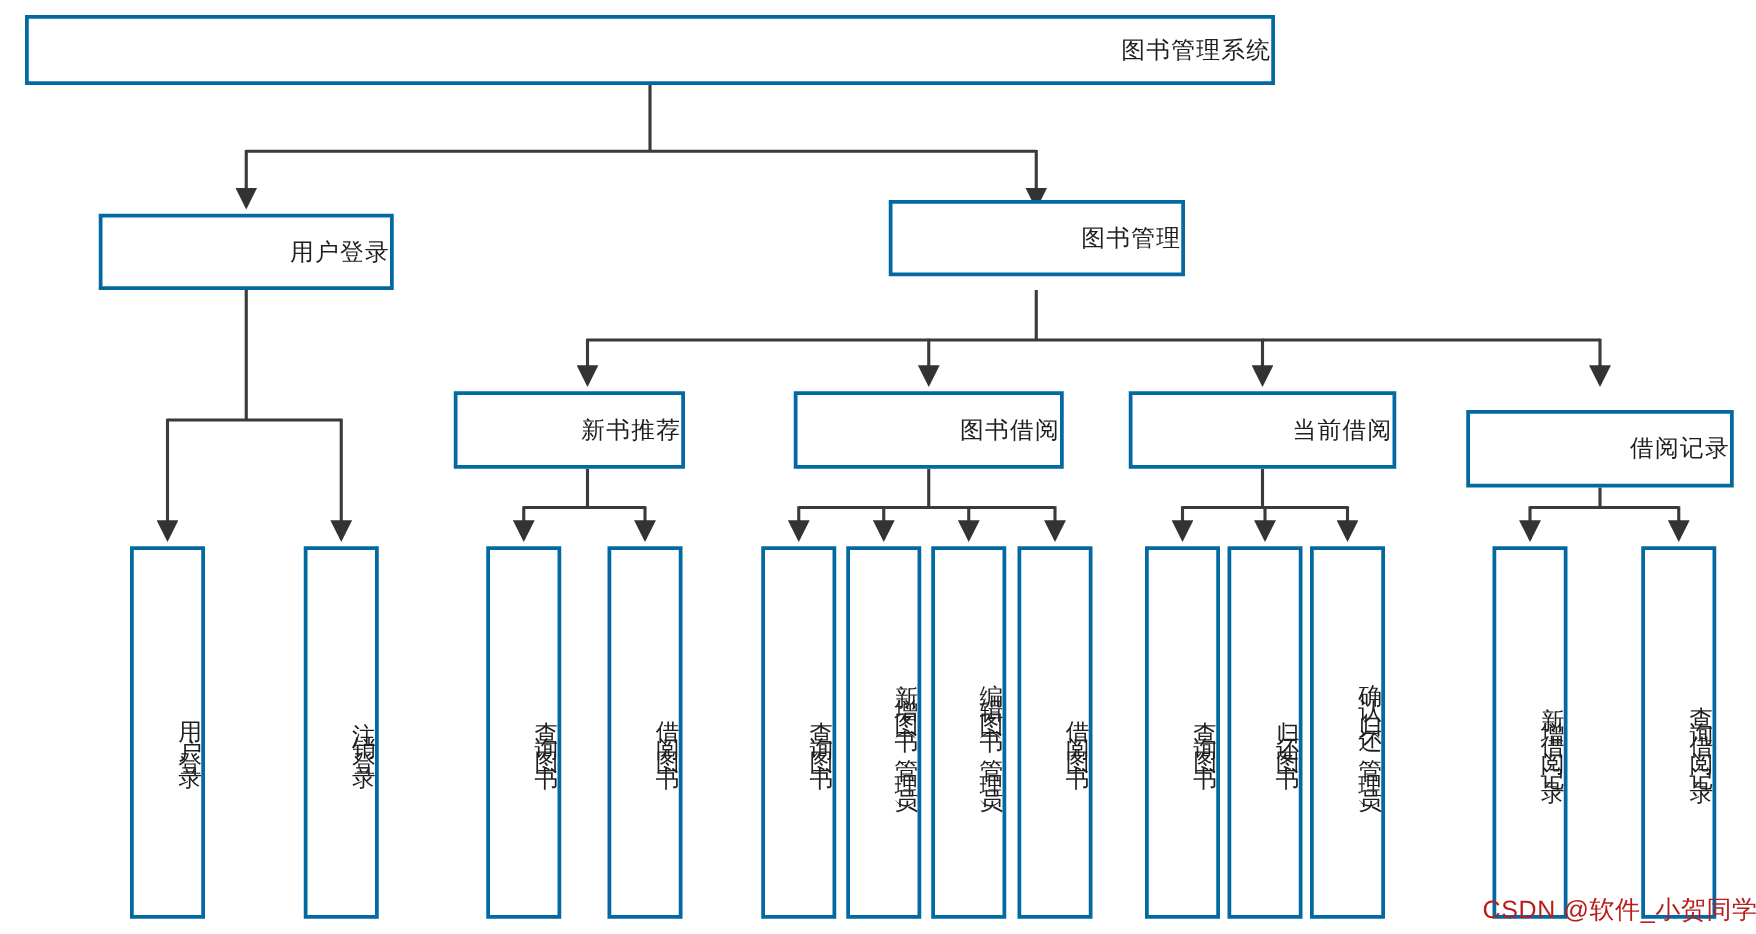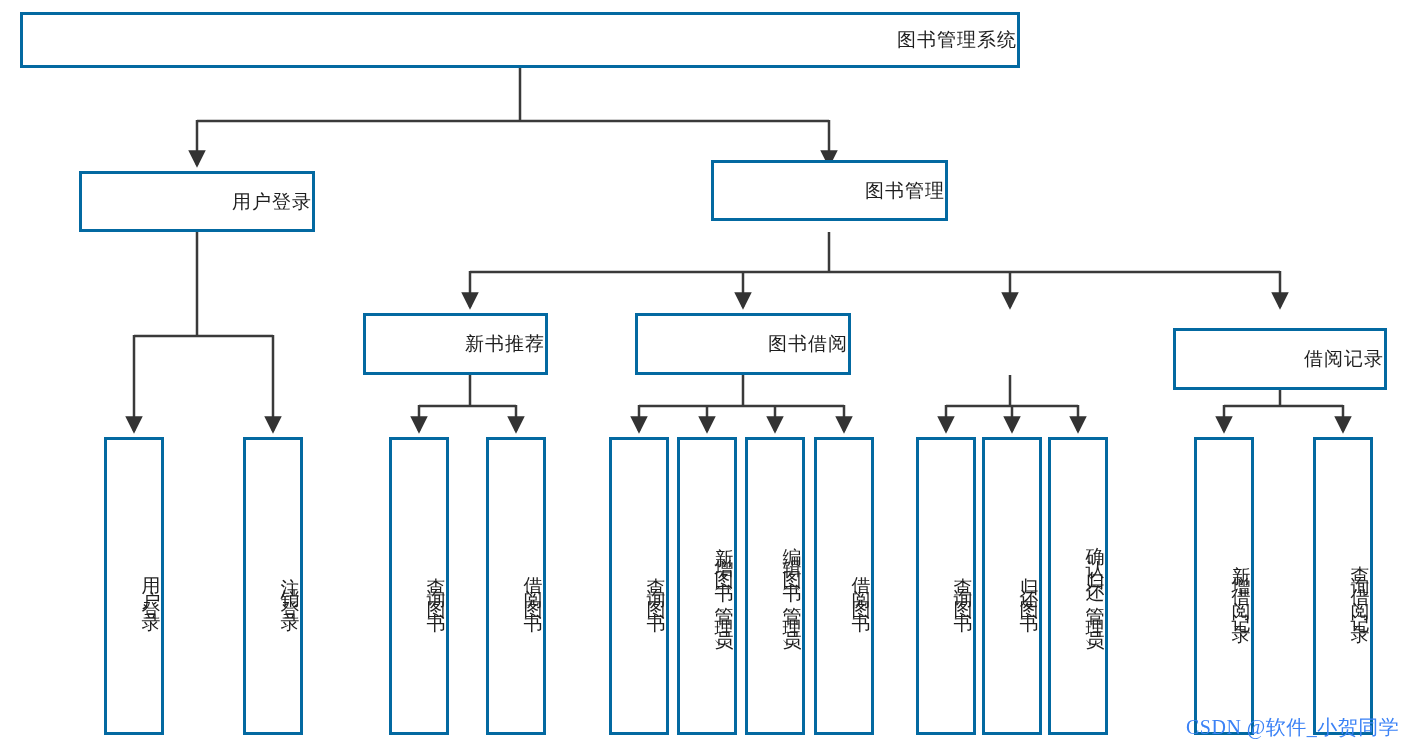--- a/index.html
+++ b/index.html
@@ -47,24 +47,23 @@
   
   .lf-1{left:104px;} .lf-2{left:243px;}
   .lf-3{left:389px;} .lf-4{left:486px;}
   .lf-5{left:609px;} .lf-6{left:677px;} .lf-7{left:745px;} .lf-8{left:814px;}
   .lf-9{left:916px;} .lf-10{left:982px;} .lf-11{left:1048px;}
   .lf-12{left:1194px;} .lf-13{left:1313px;}
   .watermark{
     position:absolute;
     left:1186px;top:714px;
     font-size:20px;
-    color:#3b82f6;
+    color:#b91c1c;
     letter-spacing:0.5px;
     white-space:nowrap;
-    font-family:Liberation Serif, serif;
   }
 </style>
 </head>
 <body>
 
 <div class="canvas">
 
   <svg class="connectors" viewBox="0 0 1405 747" xmlns="http://www.w3.org/2000/svg">
     <defs>
       <marker id="arrow" viewBox="0 0 10 10" refX="8.5" refY="5" markerWidth="7" markerHeight="7" orient="auto-start-reverse">
@@ -118,20 +117,23 @@
   <div class="node n-l2b">
     <span>图书管理</span>
   </div>
 
   <div class="node lvl3 n-l3a">
     <span>新书推荐</span>
   </div>
   <div class="node lvl3 n-l3b">
     <span>图书借阅</span>
   </div>
+  <div class="node lvl3 n-l3c">
+    <span>当前借阅</span>
+  </div>
   <div class="node lvl3 n-l3d">
     <span>借阅记录</span>
   </div>
 
   <div class="node leaf lf-1">
     <span class="vtext">用户登录</span>
   </div>
   <div class="node leaf lf-2">
     <span class="vtext">注销登录</span>
   </div>

